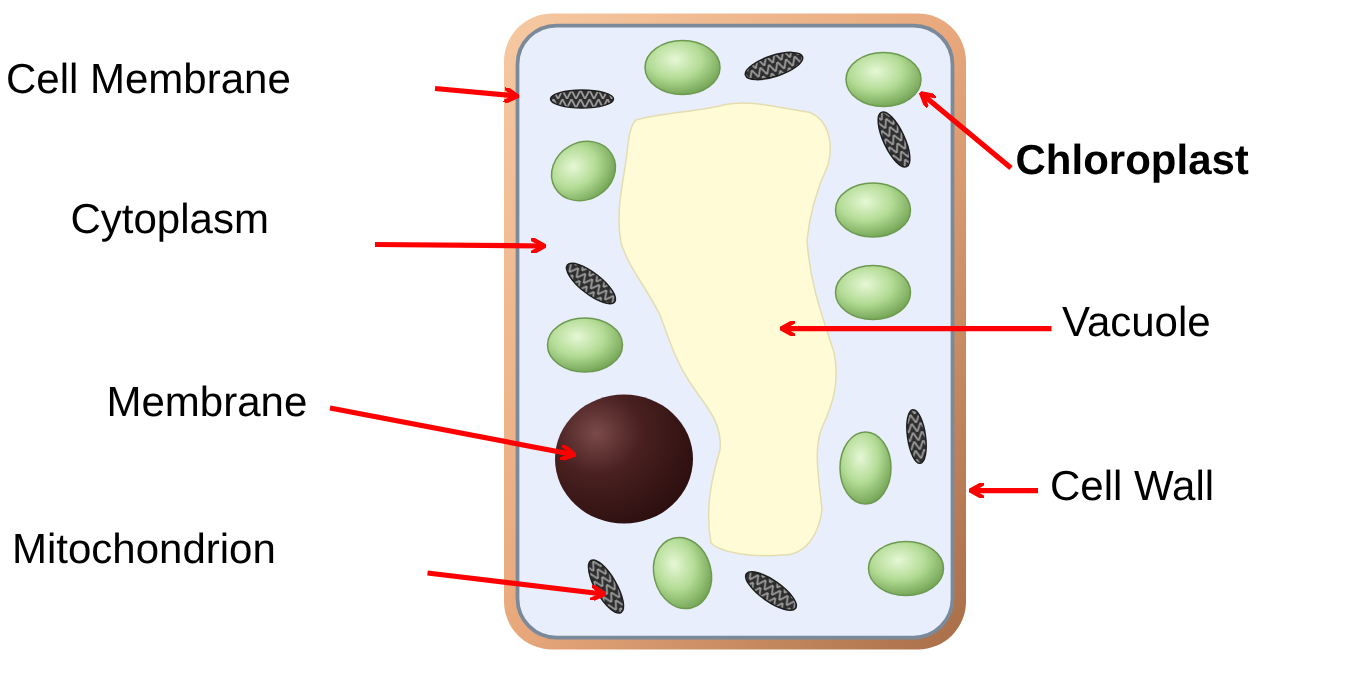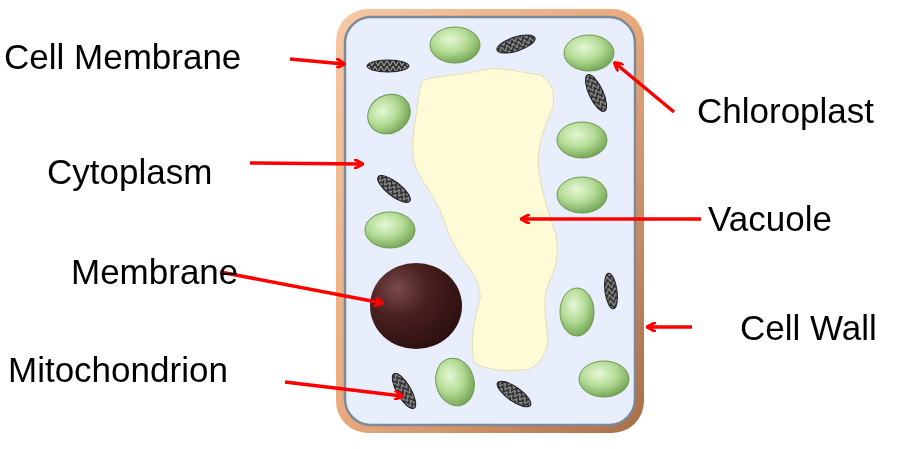--- a/index.html
+++ b/index.html
@@ -1,18 +1,18 @@
 <!DOCTYPE html>
 <html><head>
   <meta charset="utf-8">
   <style>
     html, body { margin: 0; padding: 0; background: #ffffff; }
     body { width: 900px; height: 449px; position: relative; overflow: hidden; font-family: "Liberation Sans", "DejaVu Sans", sans-serif; }
     svg.diagram { position: absolute; left: 0; top: 0; width: 900px; height: 449px; }
-    .label { position: absolute; font-family: "Liberation Sans", "DejaVu Sans", sans-serif; font-size: 35px; color: #000; white-space: nowrap; line-height: 1; }
+    .label { position: absolute; font-family: "Liberation Sans", "DejaVu Sans", sans-serif; font-size: 28px; color: #000; white-space: nowrap; line-height: 1; }
   </style>
 </head>
 <body>
 
 <svg class="diagram" viewBox="0 0 900 449" xmlns="http://www.w3.org/2000/svg">
   <defs>
     <linearGradient id="wallGrad" x1="0" y1="0" x2="1" y2="1">
       <stop offset="0" stop-color="#F6C9A2"></stop>
       <stop offset="0.5" stop-color="#E8A87C"></stop>
       <stop offset="1" stop-color="#A86E48"></stop>
@@ -71,18 +71,18 @@
     <line x1="250" y1="163" x2="362" y2="164" marker-end="url(#arrowHead)"></line>
     <line x1="220" y1="272" x2="382" y2="303" marker-end="url(#arrowHead)"></line>
     <line x1="285" y1="382" x2="402" y2="396" marker-end="url(#arrowHead)"></line>
     <line x1="674" y1="112" x2="615" y2="63" marker-end="url(#arrowHead)"></line>
     <line x1="701" y1="219" x2="522" y2="219" marker-end="url(#arrowHead)"></line>
     <line x1="692" y1="327" x2="648" y2="327" marker-end="url(#arrowHead)"></line>
   </g>
 </svg>
 
 <div class="label" style="left:4px; top:39px;">Cell Membrane</div>
-<div class="label" style="left:47px; top:154px;">Cytoplasm</div>
+<div class="label" style="left:47px; top:132px;">Cytoplasm</div>
 <div class="label" style="left:71px; top:254px;">Membrane</div>
 <div class="label" style="left:8px; top:352px;">Mitochondrion</div>
-<div class="label" style="left:697px; top:93px;">Chloroplast</div>
+<div class="label" style="left:677px; top:93px;font-weight:bold;">Chloroplast</div>
 <div class="label" style="left:708px; top:201px;">Vacuole</div>
-<div class="label" style="left:700px; top:310px;margin-left:40px;">Cell Wall</div>
+<div class="label" style="left:700px; top:310px;">Cell Wall</div>
 
 </body></html>

